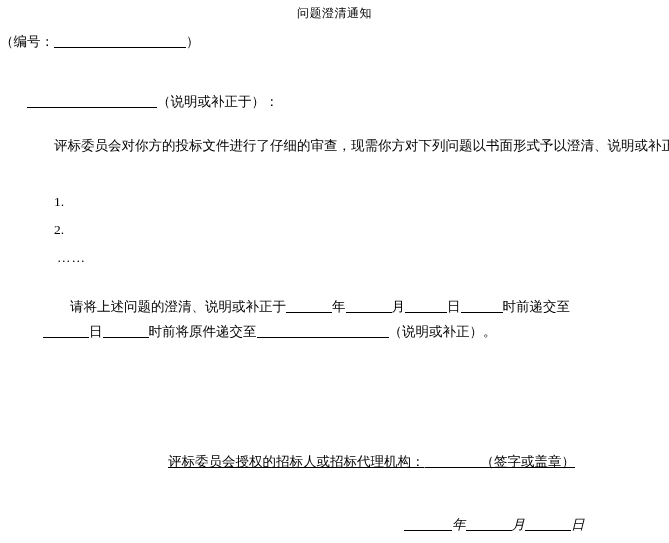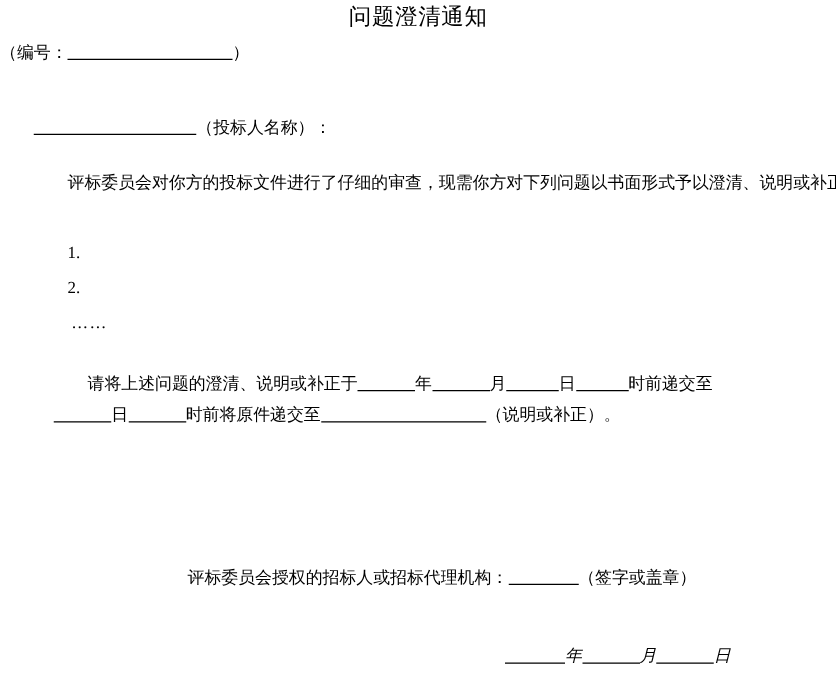--- a/index.html
+++ b/index.html
@@ -21,21 +21,21 @@
     height: 543px;
     box-sizing: border-box;
   }
   
   .doc-title {
     position: absolute;
     left: 0;
     top: 2px;
     width: 669px;
     text-align: center;
-    font-size: 18px;
+    font-size: 12px;
     line-height: 22px;
     letter-spacing: 0.5px;
     white-space: nowrap;
   }
   .doc-subtitle {
     position: absolute;
     left: 0;
     top: 32px;
     width: 669px;
     text-align: left;
@@ -106,25 +106,26 @@
   .para-submit .ln {
     white-space: nowrap;
     height: 25px;
     margin-left: 16px;
   }
   .para-submit .ln.first {
     text-indent: 27px;
   }
   .signature {
     position: absolute;
-    left: 150px;
+    left: 168px;
     top: 452px;
     font-size: 13.5px;
     line-height: 20px;
     white-space: nowrap;
+    text-decoration: underline;
   }
   .date-line {
     position: absolute;
     left: 404px;
     top: 515px;
     font-size: 13.5px;
     line-height: 20px;
     white-space: nowrap;
     font-style: italic;
   }
@@ -134,21 +135,21 @@
 
 <div class="page">
 
   <div class="doc-title">问题澄清通知</div>
 
   <div class="doc-subtitle">
     <span>（编号：</span><span class="blank b-number"></span><span>）</span>
   </div>
 
   <div class="addressee">
-    <span class="blank b-bidder"></span><span>（投标人名称）：</span>
+    <span class="blank b-bidder"></span><span>（说明或补正于）：</span>
   </div>
 
   <div class="para-intro">评标委员会对你方的投标文件进行了仔细的审查，现需你方对下列问题以书面形式予以澄清、说明或补正：</div>
 
   <div class="item-list">
     <div class="li">
       <span>1.</span>
     </div>
     <div class="li">
       <span>2.</span>

